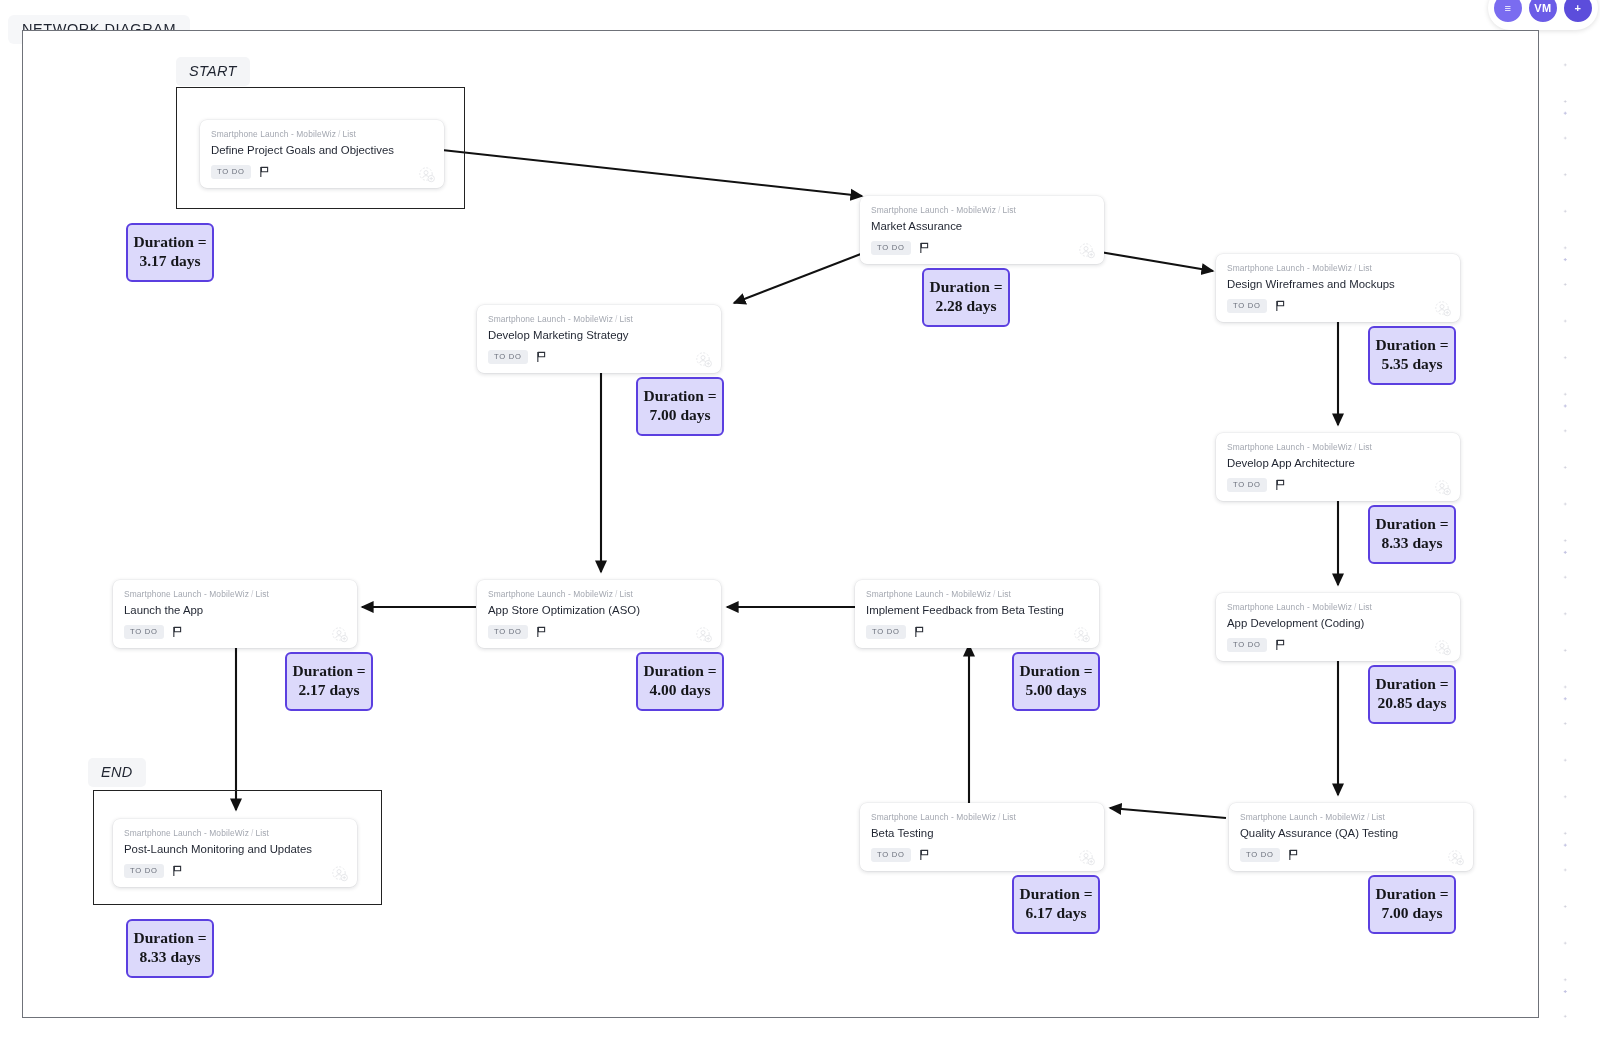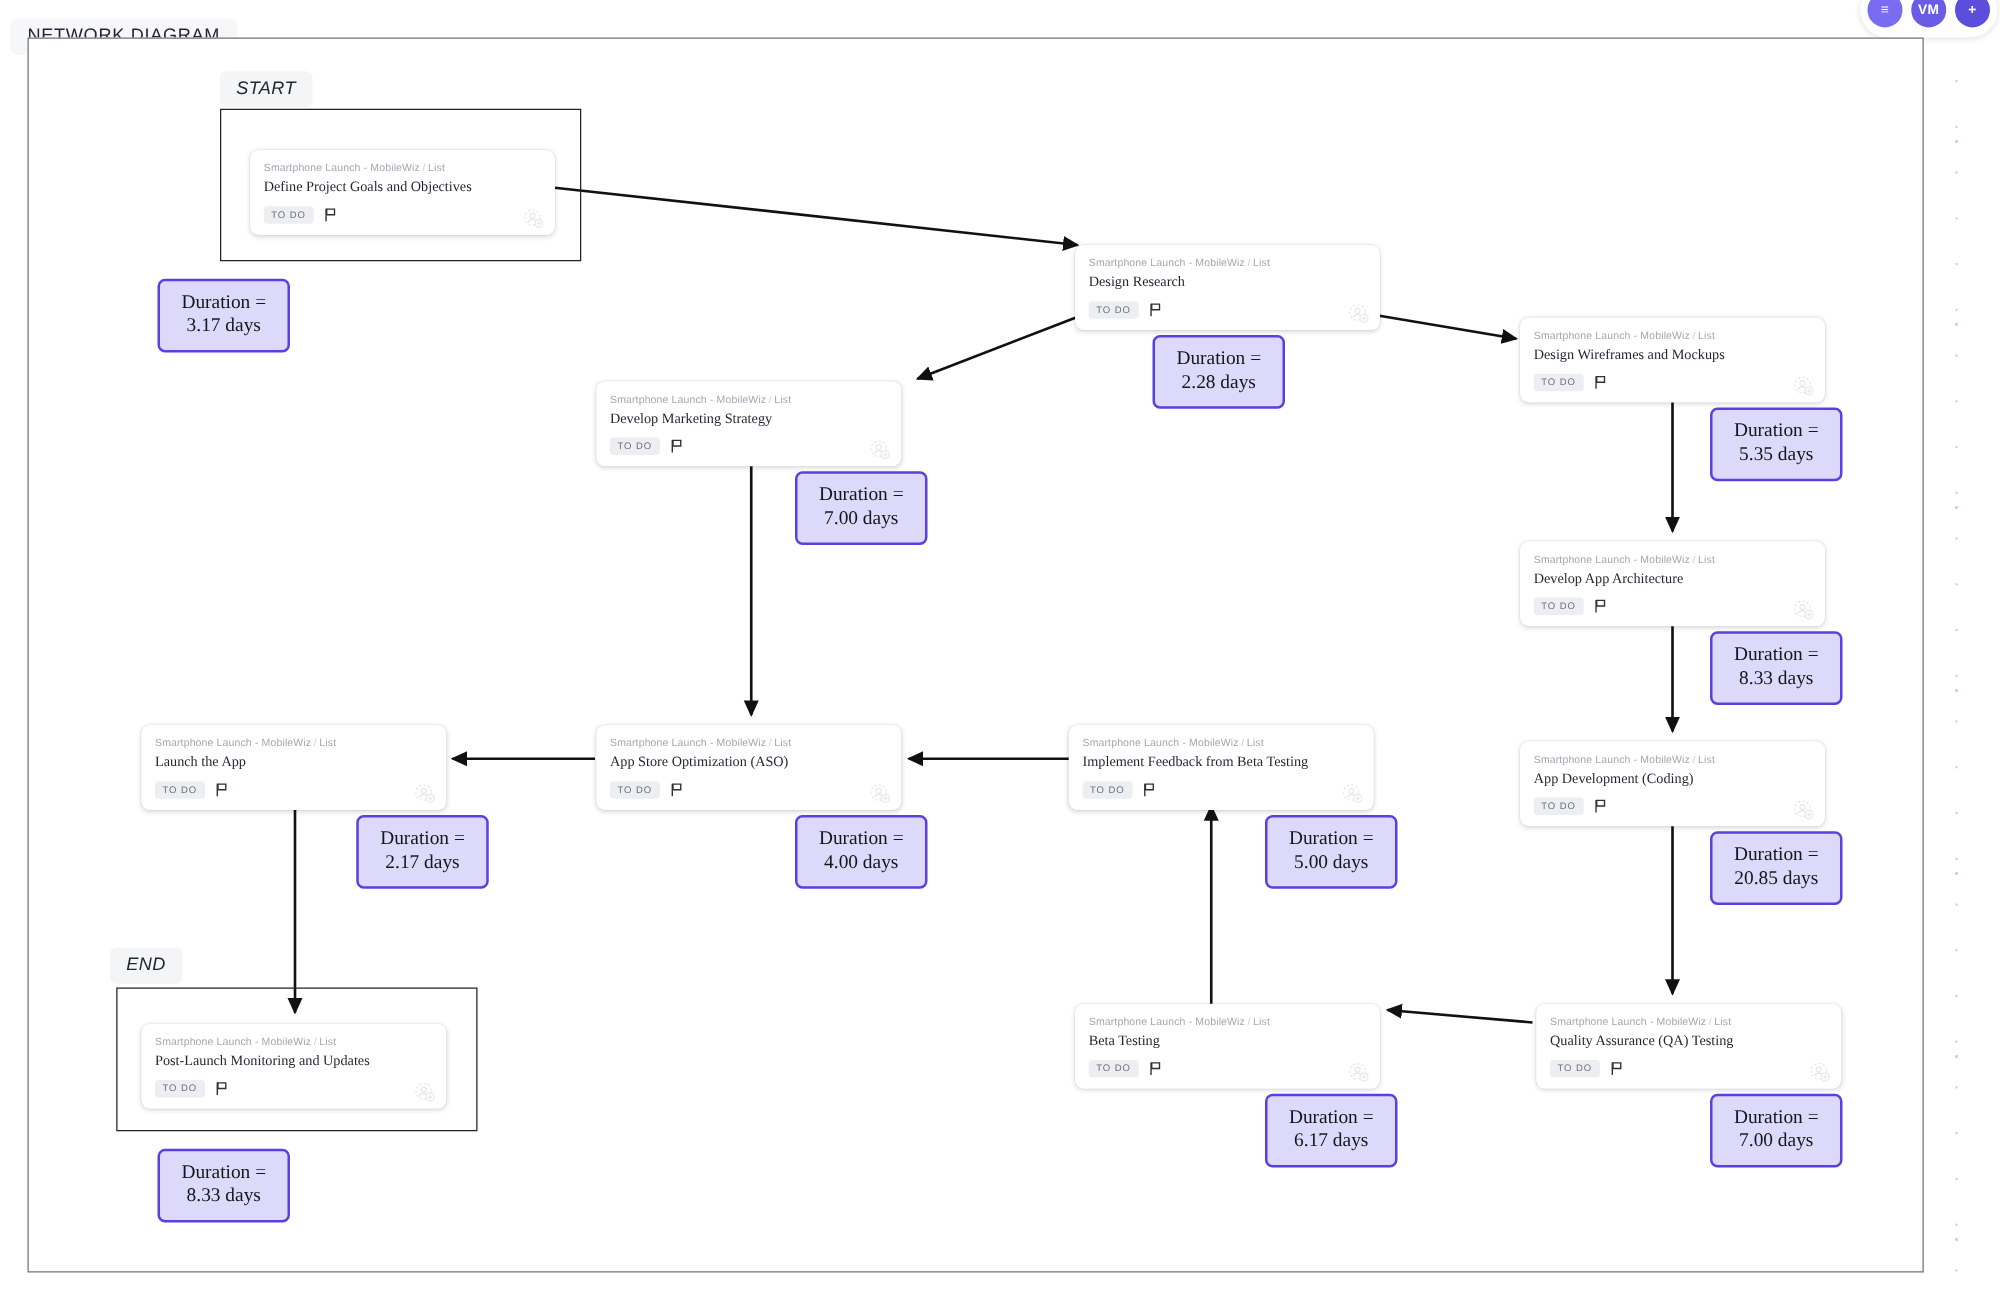--- a/index.html
+++ b/index.html
@@ -135,21 +135,20 @@
     white-space: nowrap;
     margin-bottom: 4px;
   }
   .card-breadcrumb .sep { color: #ccced4; padding: 0 2px; }
   .card-title {
     font-size: 11.4px;
     color: #1f2430;
     line-height: 1.25;
     white-space: nowrap;
     margin-bottom: 7px;
-    font-family: Liberation Serif, serif;
   }
   .card-footer {
     display: flex;
     align-items: center;
     gap: 8px;
     position: relative;
     height: 15px;
   }
   .status-badge {
     background: #eceef2;
@@ -164,31 +163,32 @@
   .assignee-icon {
     position: absolute;
     right: -2px; bottom: -4px;
     width: 16px; height: 16px;
     opacity: .35;
   }
 
   
   .duration {
     position: absolute;
-    width: 106px;
+    width: 88px;
     padding: 8px 0 9px 0;
     background: #dcd9fb;
     border: 2.4px solid #5b3fe0;
     border-radius: 6px;
     text-align: center;
     font-family: "Liberation Serif", serif;
     font-size: 15.5px;
     color: #15161a;
     line-height: 1.22;
     box-sizing: border-box;
+    font-weight: bold;
   }
   .duration .l2 { display: block; text-align: center; }
 
   
   #edges {
     position: absolute;
     left: 0; top: 0;
     width: 1600px; height: 1047px;
     pointer-events: none;
   }
@@ -268,21 +268,21 @@
         <circle cx="12.2" cy="11.6" r="3.2" fill="#ffffff" stroke="#b9bcc4" stroke-width="1"></circle>
         <path d="M12.2 9.9 L12.2 13.3 M10.5 11.6 L13.9 11.6" stroke="#b9bcc4" stroke-width="1"></path>
       </svg>
   </div>
 </div>
 
 <div class="card" style="left:860px; top:196px;">
   <div class="card-breadcrumb">
     <span>Smartphone Launch - MobileWiz</span><span class="sep">/</span><span>List</span>
   </div>
-  <div class="card-title">Design Research</div>
+  <div class="card-title">Market Assurance</div>
   <div class="card-footer">
     <span class="status-badge">TO DO</span>
     <svg class="flag-icon" viewBox="0 0 12 13">
         <path d="M2 1 L2 12" stroke="#2c3038" stroke-width="1.2" fill="none"></path>
         <path d="M2.6 1.4 L9.4 1.4 L9.4 6.3 L2.6 6.3 z" stroke="#2c3038" stroke-width="1.2" fill="none"></path>
       </svg>
     <svg class="assignee-icon" viewBox="0 0 16 16">
         <circle cx="7" cy="7" r="6.2" fill="none" stroke="#b9bcc4" stroke-width="1" stroke-dasharray="2 1.6"></circle>
         <circle cx="7" cy="5.6" r="2" fill="none" stroke="#b9bcc4" stroke-width="1"></circle>
         <path d="M3.6 11 a3.6 3.6 0 0 1 6.8 0" fill="none" stroke="#b9bcc4" stroke-width="1"></path>

